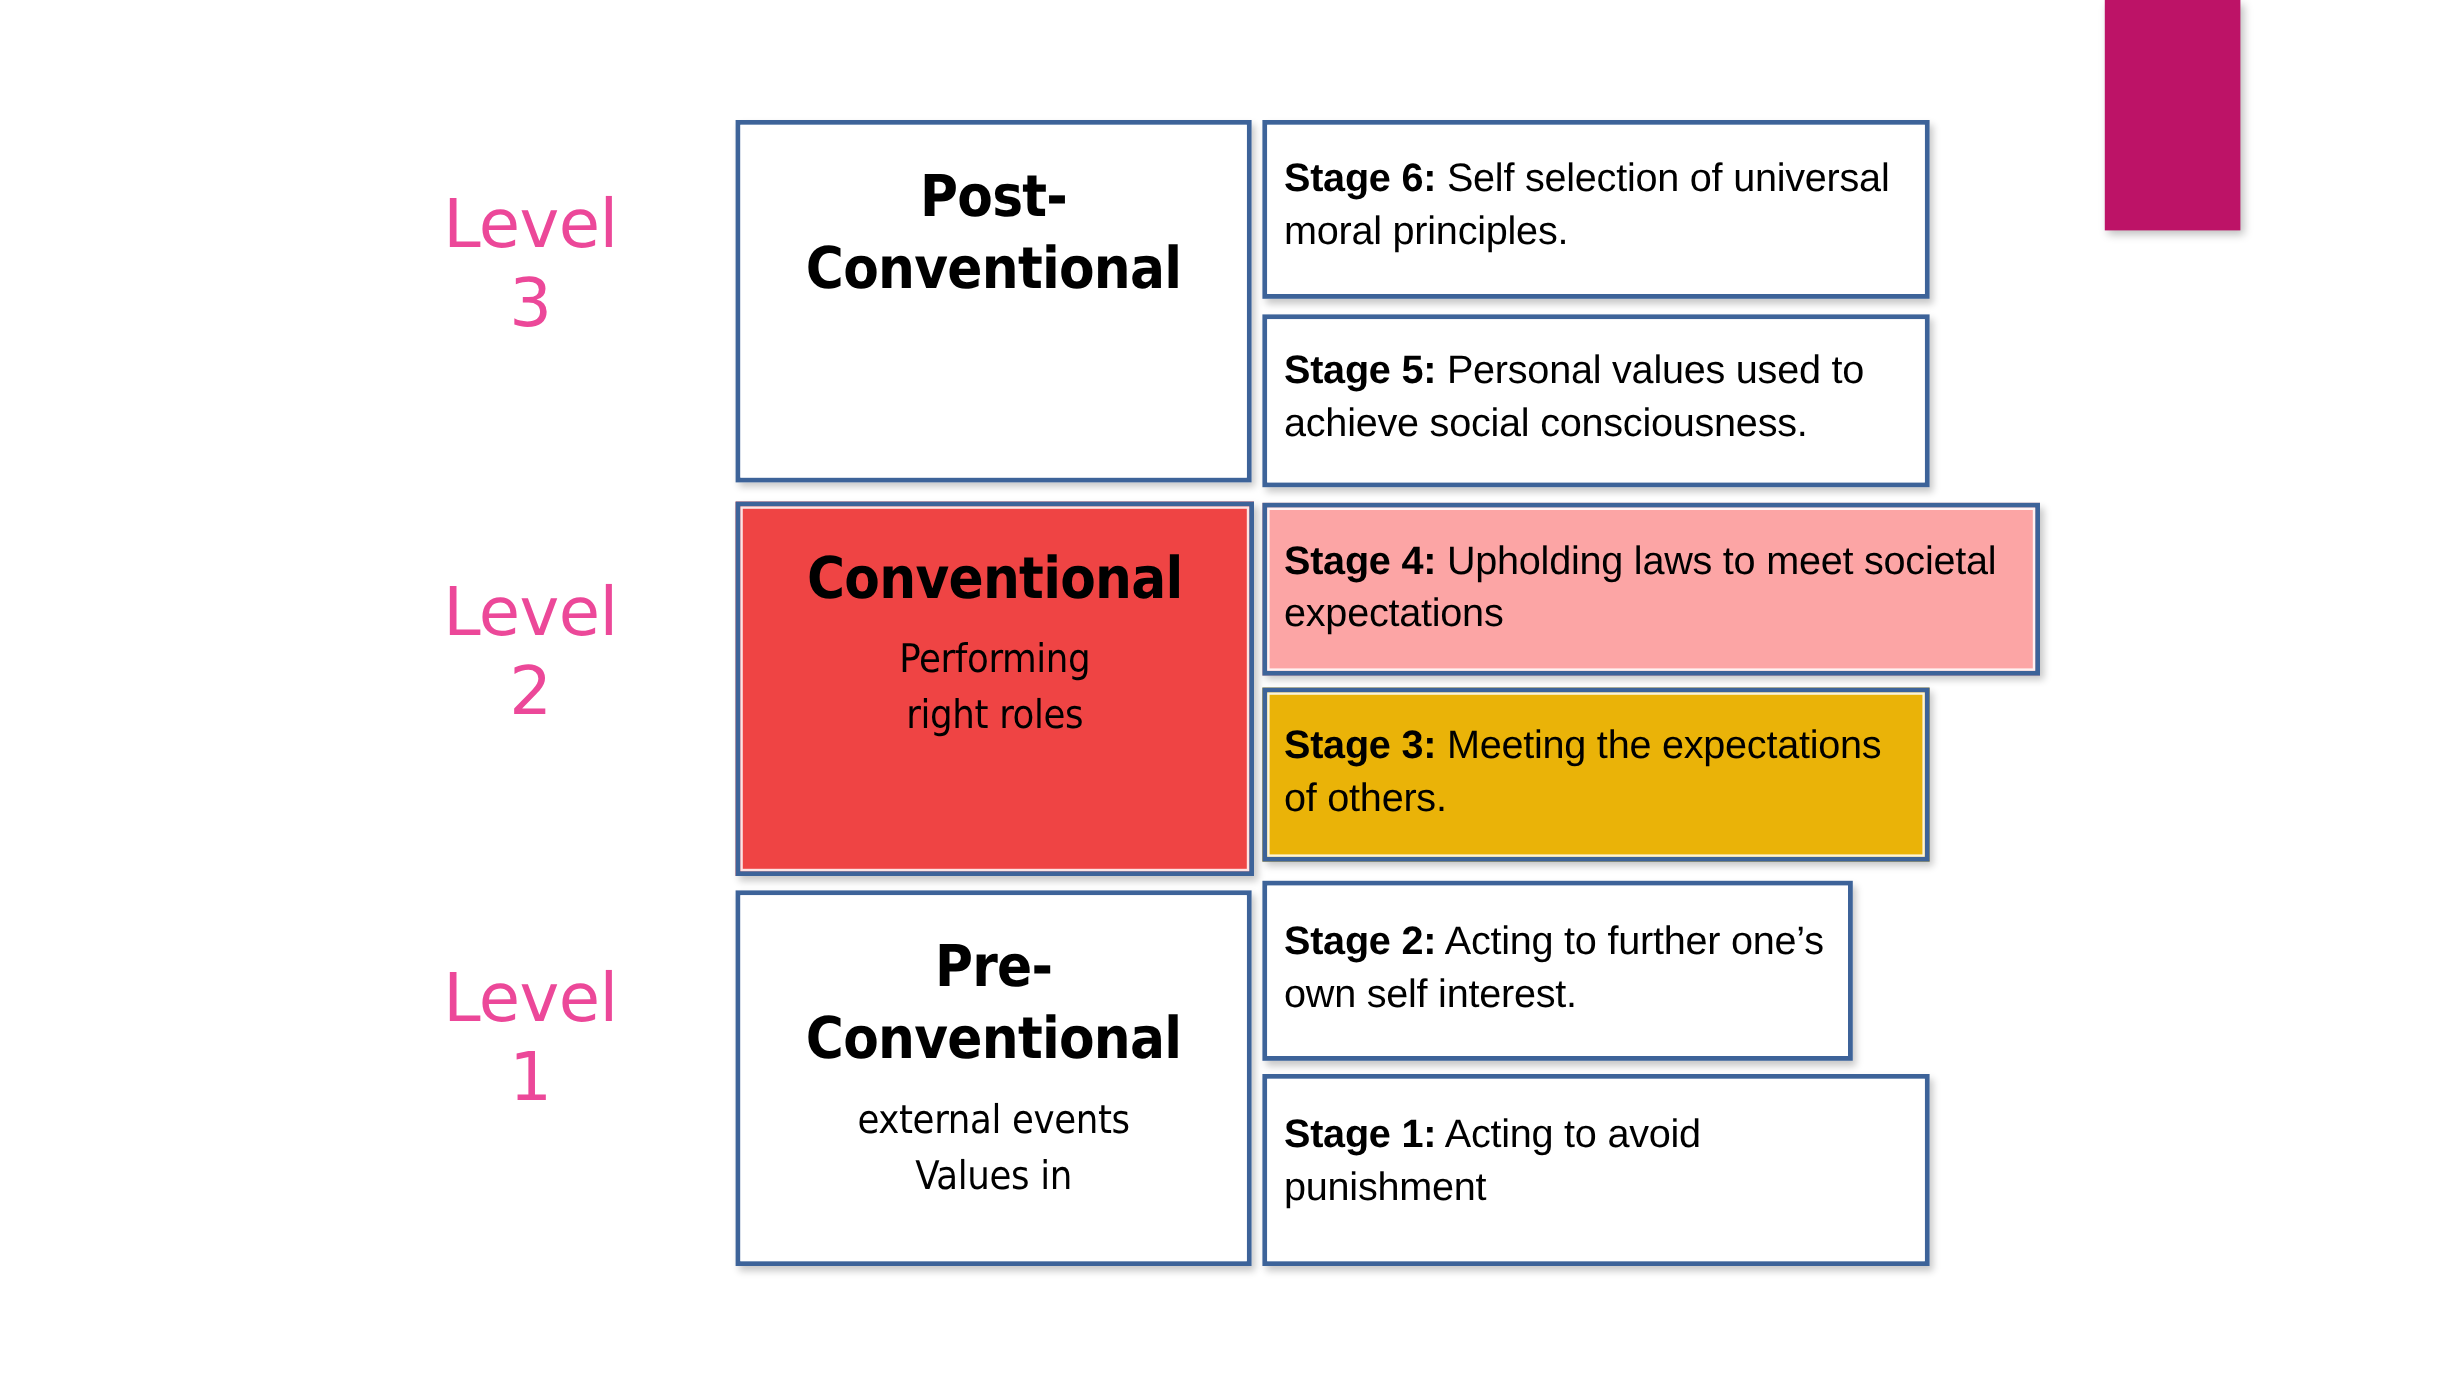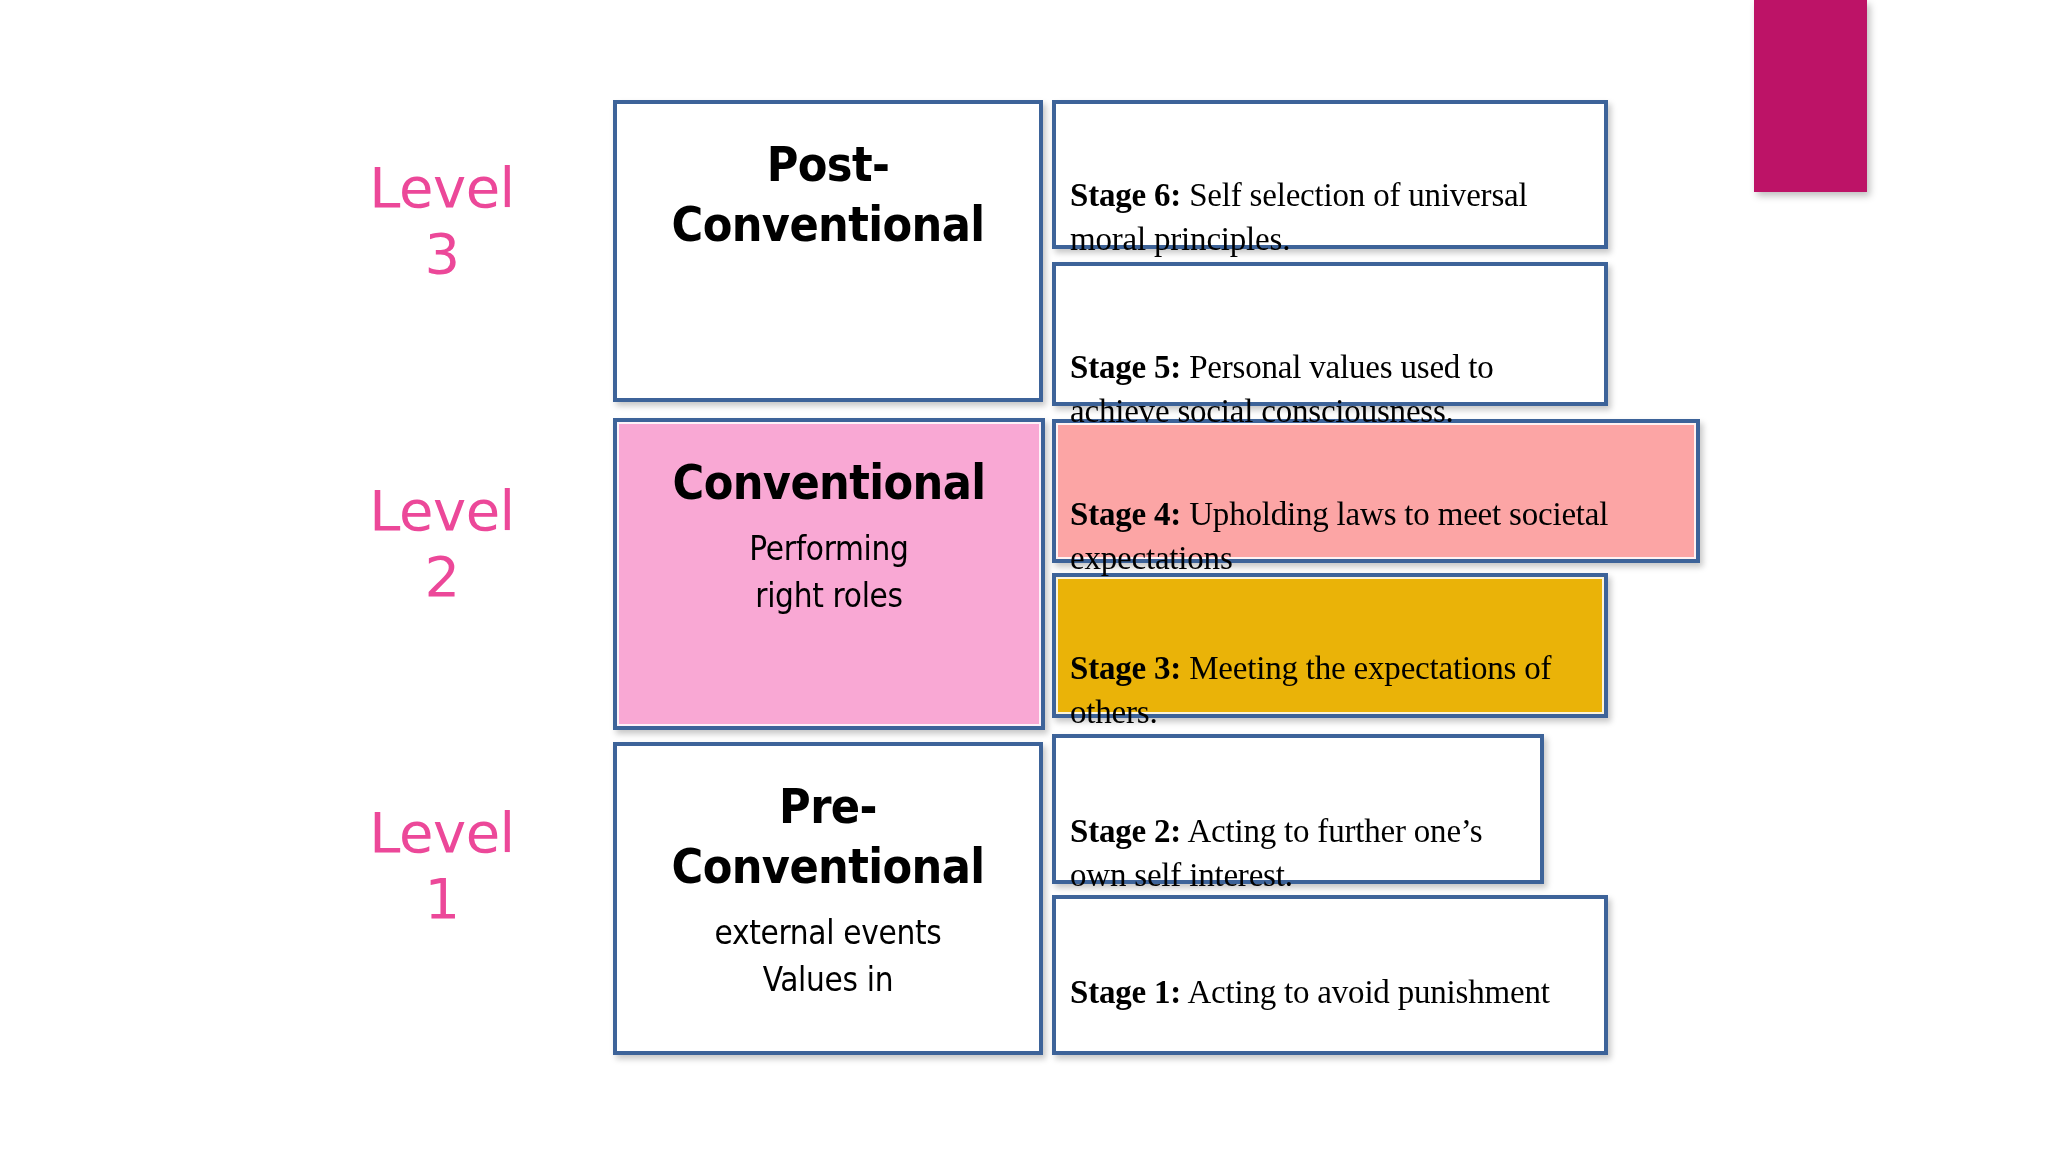--- a/index.html
+++ b/index.html
@@ -97,26 +97,25 @@
   
   .stage-box {
     padding: 0 14px;
     display: flex;
     align-items: flex-start;
   }
   .stage-inner {
     position: relative;
     z-index: 2;
     width: 100%;
-    font-family: Liberation Serif, serif;
+    font-family: Liberation Sans, sans-serif;
     font-size: 33px;
     line-height: 1.33;
     text-align: left;
     letter-spacing: -0.2px;
-    margin-top: 48px;
   }
   .stage-label { font-weight: 700; }
   .stage-text  { font-weight: 400; }
 </style>
 </head>
 <body>
 
 <div id="accent-block" style="background: rgb(189, 19, 103);"></div>
 
 <div id="diagram">
@@ -133,32 +132,32 @@
   </div>
 
   <div class="box stage-box" style="left: 1052px; top: 100px; width: 556px; height: 149px; border-color: rgb(61, 99, 153); background: rgb(255, 255, 255);">
     <div class="stage-inner" style="padding-top:22px;">
       <span class="stage-label">Stage 6:</span>
       <span class="stage-text">Self selection of universal moral principles.</span>
     </div>
   </div>
 
   <div class="box stage-box" style="left: 1052px; top: 262px; width: 556px; height: 144px; border-color: rgb(61, 99, 153); background: rgb(255, 255, 255);">
-    <div class="stage-inner" style="padding-top:32px;">
+    <div class="stage-inner" style="padding-top:20px;">
       <span class="stage-label">Stage 5:</span>
       <span class="stage-text">Personal values used to achieve social consciousness.</span>
     </div>
   </div>
 
   <div class="level-label" style="left:352px; top:478px;">
     <span class="lvl-word">Level</span>
     <span class="lvl-num">2</span>
   </div>
 
-  <div class="box cat-box" style="left: 613px; top: 418px; width: 432px; height: 312px; border-color: rgb(61, 99, 153); background: #f9a8d4;">
+  <div class="box cat-box" style="left: 613px; top: 418px; width: 432px; height: 312px; border-color: rgb(61, 99, 153); background: #ef4444;">
     <div class="cat-inner">
       <div class="cat-title">Conventional</div>
       <div class="cat-desc">
         <span>Performing</span>
         <span>right roles</span>
       </div>
     </div>
   </div>
 
   <div class="box stage-box" style="left: 1052px; top: 419px; width: 648px; height: 144px; border-color: rgb(61, 99, 153); background: #fca5a5;">

